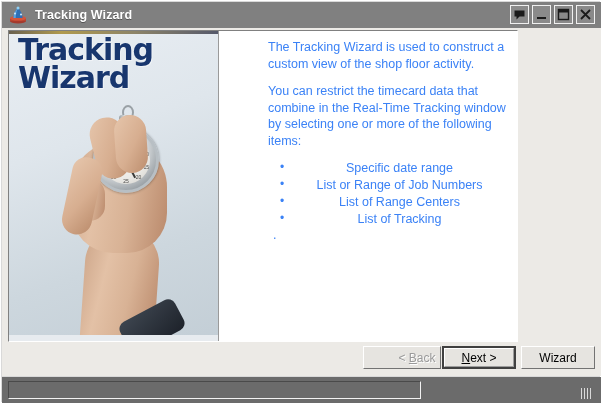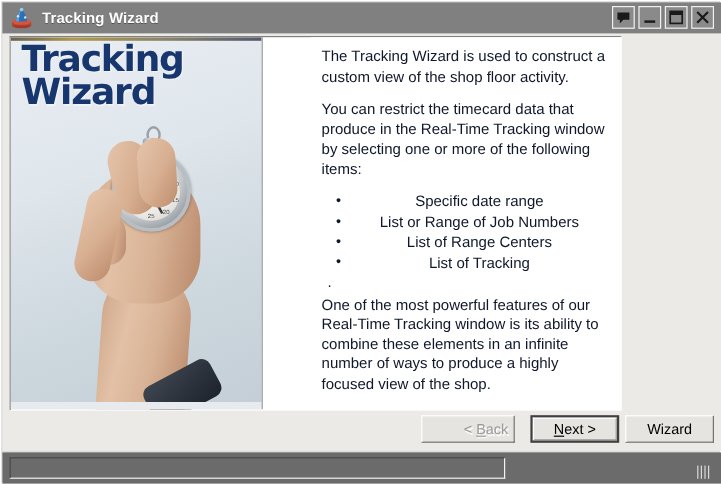--- a/index.html
+++ b/index.html
@@ -86,21 +86,20 @@
     left: 6px; top: 2px;
     width: 510px;
     height: 312px;
     border-top: 1px solid #808080;
     border-left: 1px solid #808080;
     border-right: 1px solid #ffffff;
     border-bottom: 1px solid #ffffff;
     box-sizing: border-box;
     background: #ffffff;
     display: flex;
-    gap: 40px;
   }
 
   
   #wizard-graphic {
     position: relative;
     width: 209px;
     height: 310px;
     flex: none;
     overflow: hidden;
     background: linear-gradient(160deg,#e9eef3 0%, #dfe6ec 35%, #cdd7de 70%, #c3ced6 100%);
@@ -222,24 +221,25 @@
     background: #e7ebef;
   }
 
   
   #text-panel {
     position: relative;
     flex: 1;
     background: #ffffff;
     padding: 8px 10px 0 9px;
     box-sizing: border-box;
-    color: #0f172a;
+    color: #3b82f6;
     font-size: 12.5px;
     line-height: 1.32;
     overflow: hidden;
+    margin-left: 40px;
   }
   #text-panel p { margin: 0 0 11px 0; }
   #text-panel p.tight { margin-bottom: 0; }
   ul.wiz-list {
     margin: 0 0 0 0;
     padding-left: 24px;
     list-style: none;
     text-align: center;
   }
   ul.wiz-list li {
@@ -296,21 +296,21 @@
   .wiz-btn.default-btn .inner {
     width: 100%;
     height: 100%;
     border: 1px solid;
     border-color: #ffffff #9c9c9c #9c9c9c #ffffff;
     box-sizing: border-box;
     display: flex;
     align-items: center;
     justify-content: center;
   }
-  #btn-back   { left: 349px; width: 78px; padding-left: 30px; }
+  #btn-back   { left: 361px; width: 78px; padding-left: 30px; }
   #btn-next   { left: 440px; width: 74px; }
   #btn-cancel { left: 519px; width: 74px; }
   .mnemonic { text-decoration: underline; }
 
   
   #status-bar {
     position: absolute;
     left: 1px; top: 376px;
     width: 599px;
     height: 26px;
@@ -432,29 +432,28 @@
         <div id="finger-mid" class="finger"></div>
         <div id="thumb" class="finger"></div>
 
         <div id="graphic-title">Tracking
 Wizard</div>
         <div id="graphic-bottom-fade"></div>
       </div>
 
       <div id="text-panel">
         <p>The Tracking Wizard is used to construct a custom view of the shop floor activity.</p>
-        <p>You can restrict the timecard data that produce in the Real-Time Tracking window by selecting one or more of the following items:</p>
+        <p>You can restrict the timecard data that combine in the Real-Time Tracking window by selecting one or more of the following items:</p>
         <ul class="wiz-list">
           <li>Specific date range</li>
           <li>List or Range of Job Numbers</li>
           <li>List of Range Centers</li>
           <li>List of Tracking</li>
         </ul>
         <div id="stray-dot">.</div>
-        <p class="tight">One of the most powerful features of our Real-Time Tracking window is its ability to combine these elements in an infinite number of ways to produce a highly focused view of the shop.</p>
       </div>
     </div>
 
     <div id="button-row">
       <button id="btn-back" class="wiz-btn disabled">
         <span><span>&lt; </span><span class="mnemonic">B</span><span>ack</span></span>
       </button>
       <button id="btn-next" class="wiz-btn default-btn">
         <span class="inner">
           <span><span class="mnemonic">N</span><span>ext</span><span> &gt;</span></span>

